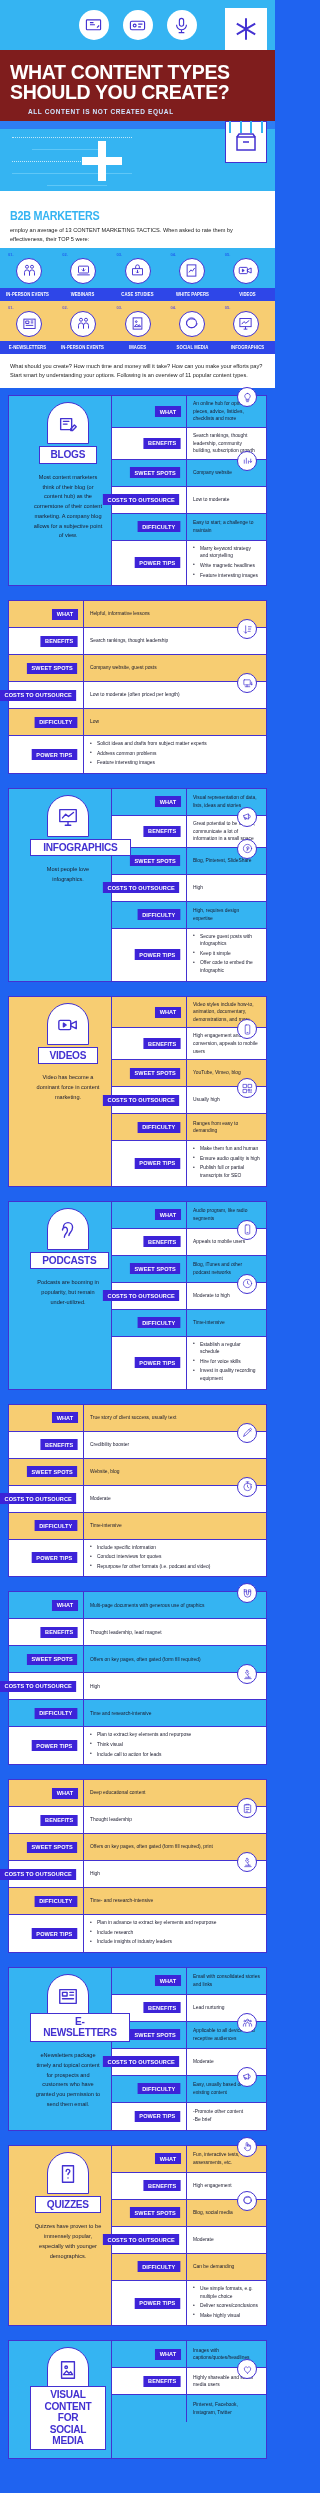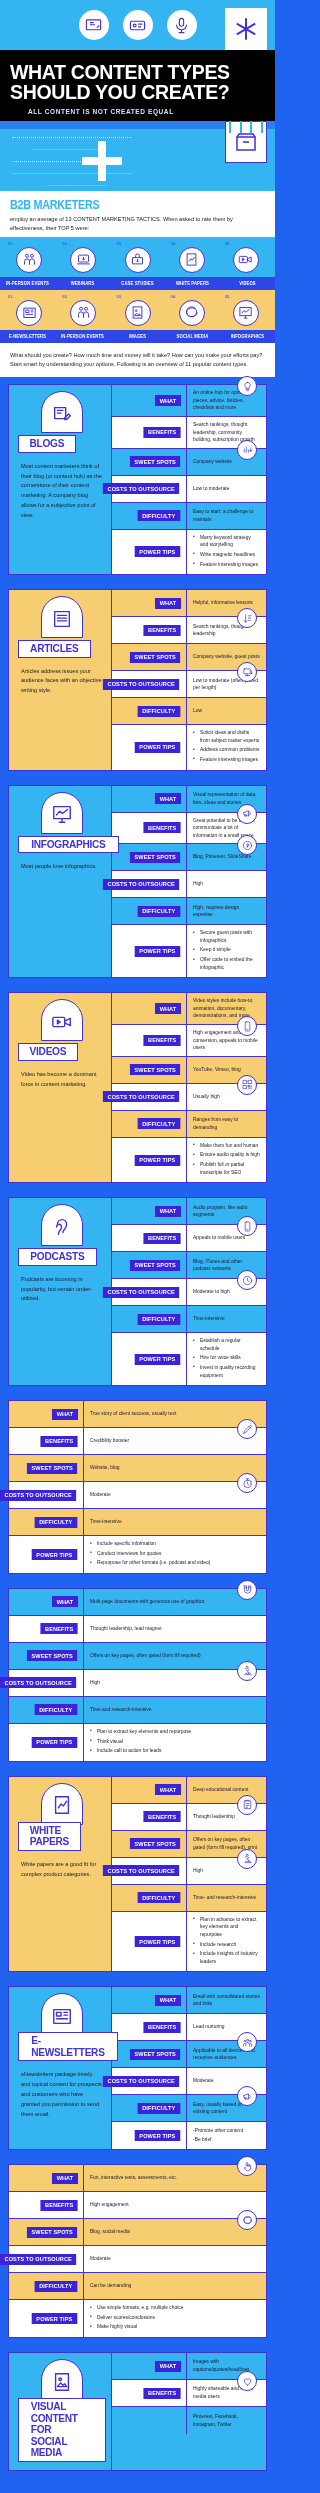--- a/index.html
+++ b/index.html
@@ -26,21 +26,21 @@
     position: absolute; right: 8px; top: 8px; width: 42px; height: 42px;
     background: #fff; display: flex; align-items: center; justify-content: center;
     z-index: 6;
   }
   .hero-badge svg { width: 26px; height: 26px; }
   .hero-stripes {
     position: absolute; right: 8px; top: 8px; width: 42px; height: 125px;
     display: flex; justify-content: space-around; z-index: 2;
   }
   .hero-stripes i { display: block; width: 2px; background: #35b4f2; height: 100%; }
-  .hero-main { background: #000000; padding: 12px 10px 6px 10px; position: relative; z-index: 4; }
+  .hero-main { background: #7f1d1d; padding: 12px 10px 6px 10px; position: relative; z-index: 4; }
   .hero-title {
     color: #ffffff; font-weight: bold; font-size: 21px; line-height: 0.95;
     letter-spacing: -0.4px; text-transform: uppercase;
     font-family: "Liberation Sans Narrow","Liberation Sans",sans-serif;
     transform: scaleX(0.93); transform-origin: left center;
   }
   .hero-sub {
     color: #cfe4ff; font-size: 6.5px; letter-spacing: 0.6px; font-weight: bold;
     text-transform: uppercase; margin: 6px 0 0 18px;
   }
@@ -55,21 +55,21 @@
   .hero-lines div:nth-child(4) { width: 120px; }
   .hero-lines div:nth-child(5) { width: 60px; margin-left: 35px; }
   .plus {
     position: absolute; left: 82px; top: 12px; width: 40px; height: 40px;
   }
   .plus:before, .plus:after { content:""; position:absolute; background:#fff; }
   .plus:before { left: 0; top: 16px; width: 40px; height: 8px; }
   .plus:after  { top: 0; left: 16px; height: 40px; width: 8px; }
 
   
-  .statsec { background: #ffffff; padding: 7px 10px 4px 10px; }
+  .statsec { background: #ffffff; padding: 18px 10px 4px 10px; }
   .stat-h { font-size: 12px; font-weight: bold; letter-spacing: -0.3px;
      font-family: "Liberation Sans Narrow","Liberation Sans",sans-serif;
      transform: scaleX(0.9); transform-origin: left center; }
   .stat-h.b2b { color: #35b4f2; }
   .stat-h.b2c { color: #f7cd72; }
   .stat-p { font-size: 5.6px; color: #222; line-height: 1.6; margin-top: 3px; }
 
   .iconrow { display: flex; }
   .iconrow .cell { flex: 1; text-align: center; }
   .iconrow .num { font-size: 4px; font-weight: bold; display:block;
@@ -98,21 +98,21 @@
 
   
   .block { padding: 7px 8px; }
   .block.cyan  { background: #1f63f0; }
   .card { display: flex; border: 1.2px solid #4331d1; }
   .card.cyan  { background: #35b4f2; }
   .card.yellow{ background: #f7cd72; }
 
   .card-left {
     width: 103px; flex: 0 0 103px; border-right: 1.2px solid #4331d1;
-    padding: 6px 5px 8px 9px; position: relative; text-align: left;
+    padding: 6px 5px 8px 21px; position: relative; text-align: center;
   }
   .ic-dome {
     width: 42px; height: 42px; margin: 0 auto;
     background: #fff; border: 1.5px solid #4331d1;
     border-radius: 21px 21px 0 0;
     display: flex; align-items: center; justify-content: center;
   }
   .ic-dome svg { width: 22px; height: 22px; margin-top: 3px; }
   .name-plate {
     background: #fff; border: 1.5px solid #4331d1; display: inline-block;
@@ -400,26 +400,20 @@
                   <li>Write magnetic headlines</li>
                   <li>Feature interesting images</li>
                 </ul>
               </div>
             </div>
           </div>
         </div>
       </div>
       <div class="block yellow">
         <div class="card yellow">
-          <div class="card-left"><div class="ic-dome">
-              <svg viewBox="0 0 24 24" fill="none" stroke="#4331d1" stroke-width="1.5" stroke-linecap="round" stroke-linejoin="round" style="width:22px;height:22px;">
-                <rect x="4" y="4" width="16" height="16"></rect>
-                <path d="M7 8h10M7 11h4M12 11h5M7 14h10"></path>
-              </svg>
-            </div><div class="name-plate"><span>ARTICLES</span></div><div class="blurb">Articles address issues your audience faces with an objective writing style.</div></div>
           <div class="card-right">
             <div class="row">
               <div class="row-label">
                 <span class="pill">WHAT</span>
               </div>
               <div class="row-val">Helpful, informative lessons</div>
             </div>
             <div class="row alt-white">
               <div class="row-label">
                 <span class="pill">BENEFITS</span>
@@ -789,27 +783,20 @@
                   <li>Think visual</li>
                   <li>Include call to action for leads</li>
                 </ul>
               </div>
             </div>
           </div>
         </div>
       </div>
       <div class="block yellow">
         <div class="card yellow">
-          <div class="card-left"><div class="ic-dome">
-              <svg viewBox="0 0 24 24" fill="none" stroke="#4331d1" stroke-width="1.5" stroke-linecap="round" stroke-linejoin="round" style="width:22px;height:22px;">
-                <rect x="5" y="3" width="14" height="18"></rect>
-                <path d="M8 15l3-4 2.5 2L17 8"></path>
-              </svg>
-            </div><div class="name-plate"><span>WHITE
-PAPERS</span></div><div class="blurb">White papers are a good fit for complex product categories.</div></div>
           <div class="card-right">
             <div class="row">
               <div class="row-label">
                 <span class="pill">WHAT</span>
               </div>
               <div class="row-val">Deep educational content</div>
             </div>
             <div class="row alt-white">
               <div class="row-label">
                 <span class="pill">BENEFITS</span>
@@ -924,20 +911,26 @@
                   <div>-Promote other content</div>
                   <div>-Be brief</div>
                 </div>
               </div>
             </div>
           </div>
         </div>
       </div>
       <div class="block yellow">
         <div class="card yellow">
+          <div class="card-left"><div class="ic-dome">
+              <svg viewBox="0 0 24 24" fill="none" stroke="#4331d1" stroke-width="1.5" stroke-linecap="round" stroke-linejoin="round" style="width:22px;height:22px;">
+                <rect x="6" y="3" width="12" height="18"></rect>
+                <path d="M10 9a2 2 0 113 1.7c-.6.4-1 .8-1 1.8M12 16.2v.2"></path>
+              </svg>
+            </div><div class="name-plate"><span>QUIZZES</span></div><div class="blurb">Quizzes have proven to be immensely popular, especially with younger demographics.</div></div>
           <div class="card-right">
             <div class="row">
               <div class="row-label">
                 <span class="pill">WHAT</span>
               </div>
               <div class="row-val">Fun, interactive tests, assessments, etc.</div>
               <span class="float-ic">
                 <svg viewBox="0 0 24 24" fill="none" stroke="#4331d1" stroke-width="1.5" stroke-linecap="round" stroke-linejoin="round" style="width:11px;height:11px;">
                   <path d="M9 11V5a1.7 1.7 0 013.4 0v6"></path>
                   <path d="M12.4 11V9a1.6 1.6 0 013.2 0v2M15.6 11.5v-1a1.6 1.6 0 013.2 0V15a6 6 0 01-6 6h-1a5 5 0 01-4-2l-3-4 1-1 3 1.5"></path>

